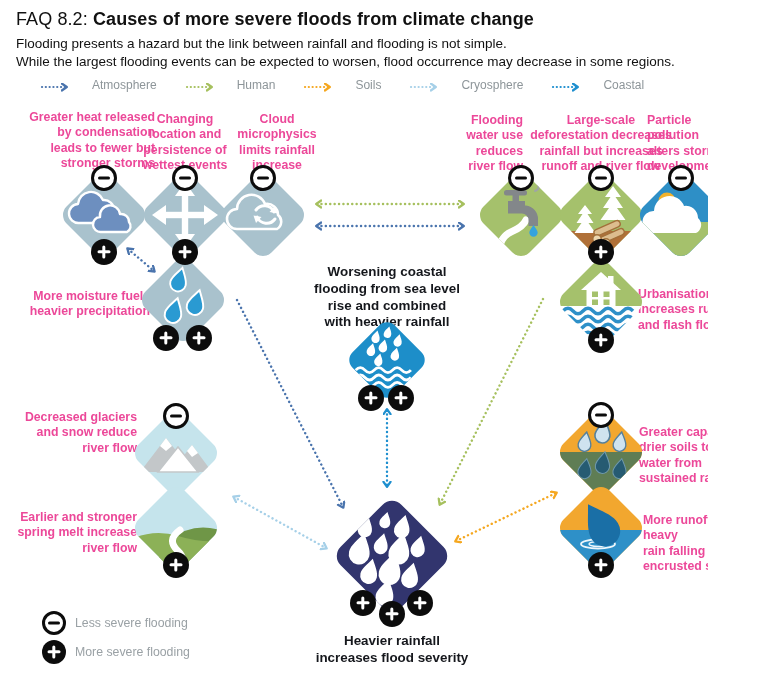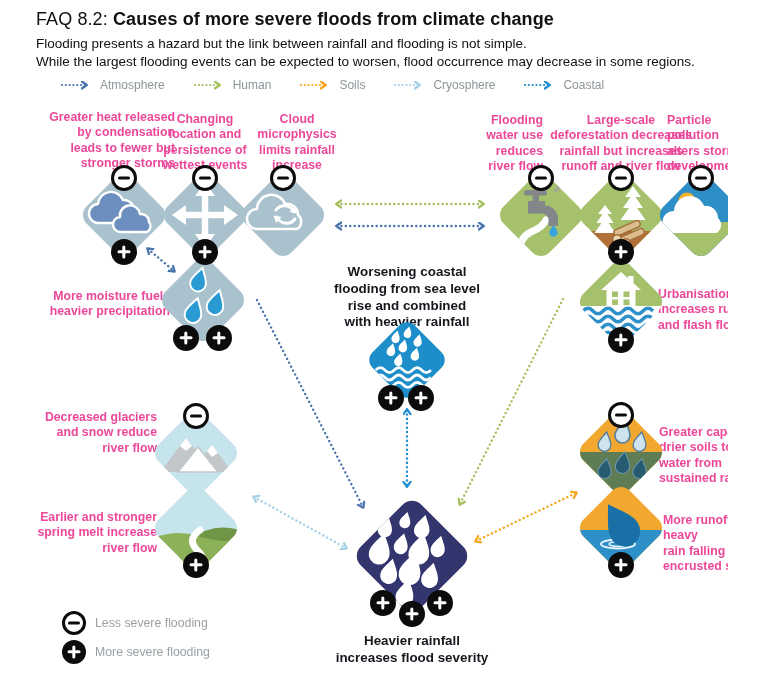--- a/index.html
+++ b/index.html
@@ -1,25 +1,25 @@
 <!DOCTYPE html>
 <html><head>
 <meta charset="utf-8">
 <style>
   * { margin:0; padding:0; box-sizing:border-box; }
   body { background:#fff; font-family:"Liberation Sans", sans-serif; }
-  .canvas { position:relative; width:708px; height:689px; background:#fff; overflow:hidden;margin-left:20px; }
+  .canvas { position:relative; width:708px; height:689px; background:#fff; overflow:hidden; }
 
   .title { position:absolute; left:16px; top:9px; font-size:18px; color:#111; letter-spacing:.1px; }
   .title .b { font-weight:bold; }
   .sub { position:absolute; left:16px; font-size:13.5px; color:#111; }
   .sub1 { top:36px; } .sub2 { top:54px; }
 
   .legend { position:absolute; left:40px; top:78px; display:flex; gap:28px; align-items:center; }
-  .legend .item { display:flex; align-items:center; gap:6px; font-size:12px; color:#8d9599; }
+  .legend .item { display:flex; align-items:flex-end; gap:18px; font-size:12px; color:#8d9599; }
 
   .nlabel { position:absolute; font-size:12.3px; color:#ec4899; line-height:1.26; white-space:pre-line;font-weight:bold; }
   .nlabel.bold { font-weight:bold; font-size:13.4px; color:#15171c; line-height:1.25; }
   .ta-r { text-align:right; } .ta-c { text-align:center; } .ta-l { text-align:left; }
 
   svg.dm { position:absolute; overflow:visible; }
 
   .badge { position:absolute; width:26px; height:26px; border-radius:50%; }
   .badge.minus { background:#fff; border:3.5px solid #0c0c0c; }
   .badge.minus::after { content:""; position:absolute; left:50%; top:50%; width:12px; height:3.2px;

